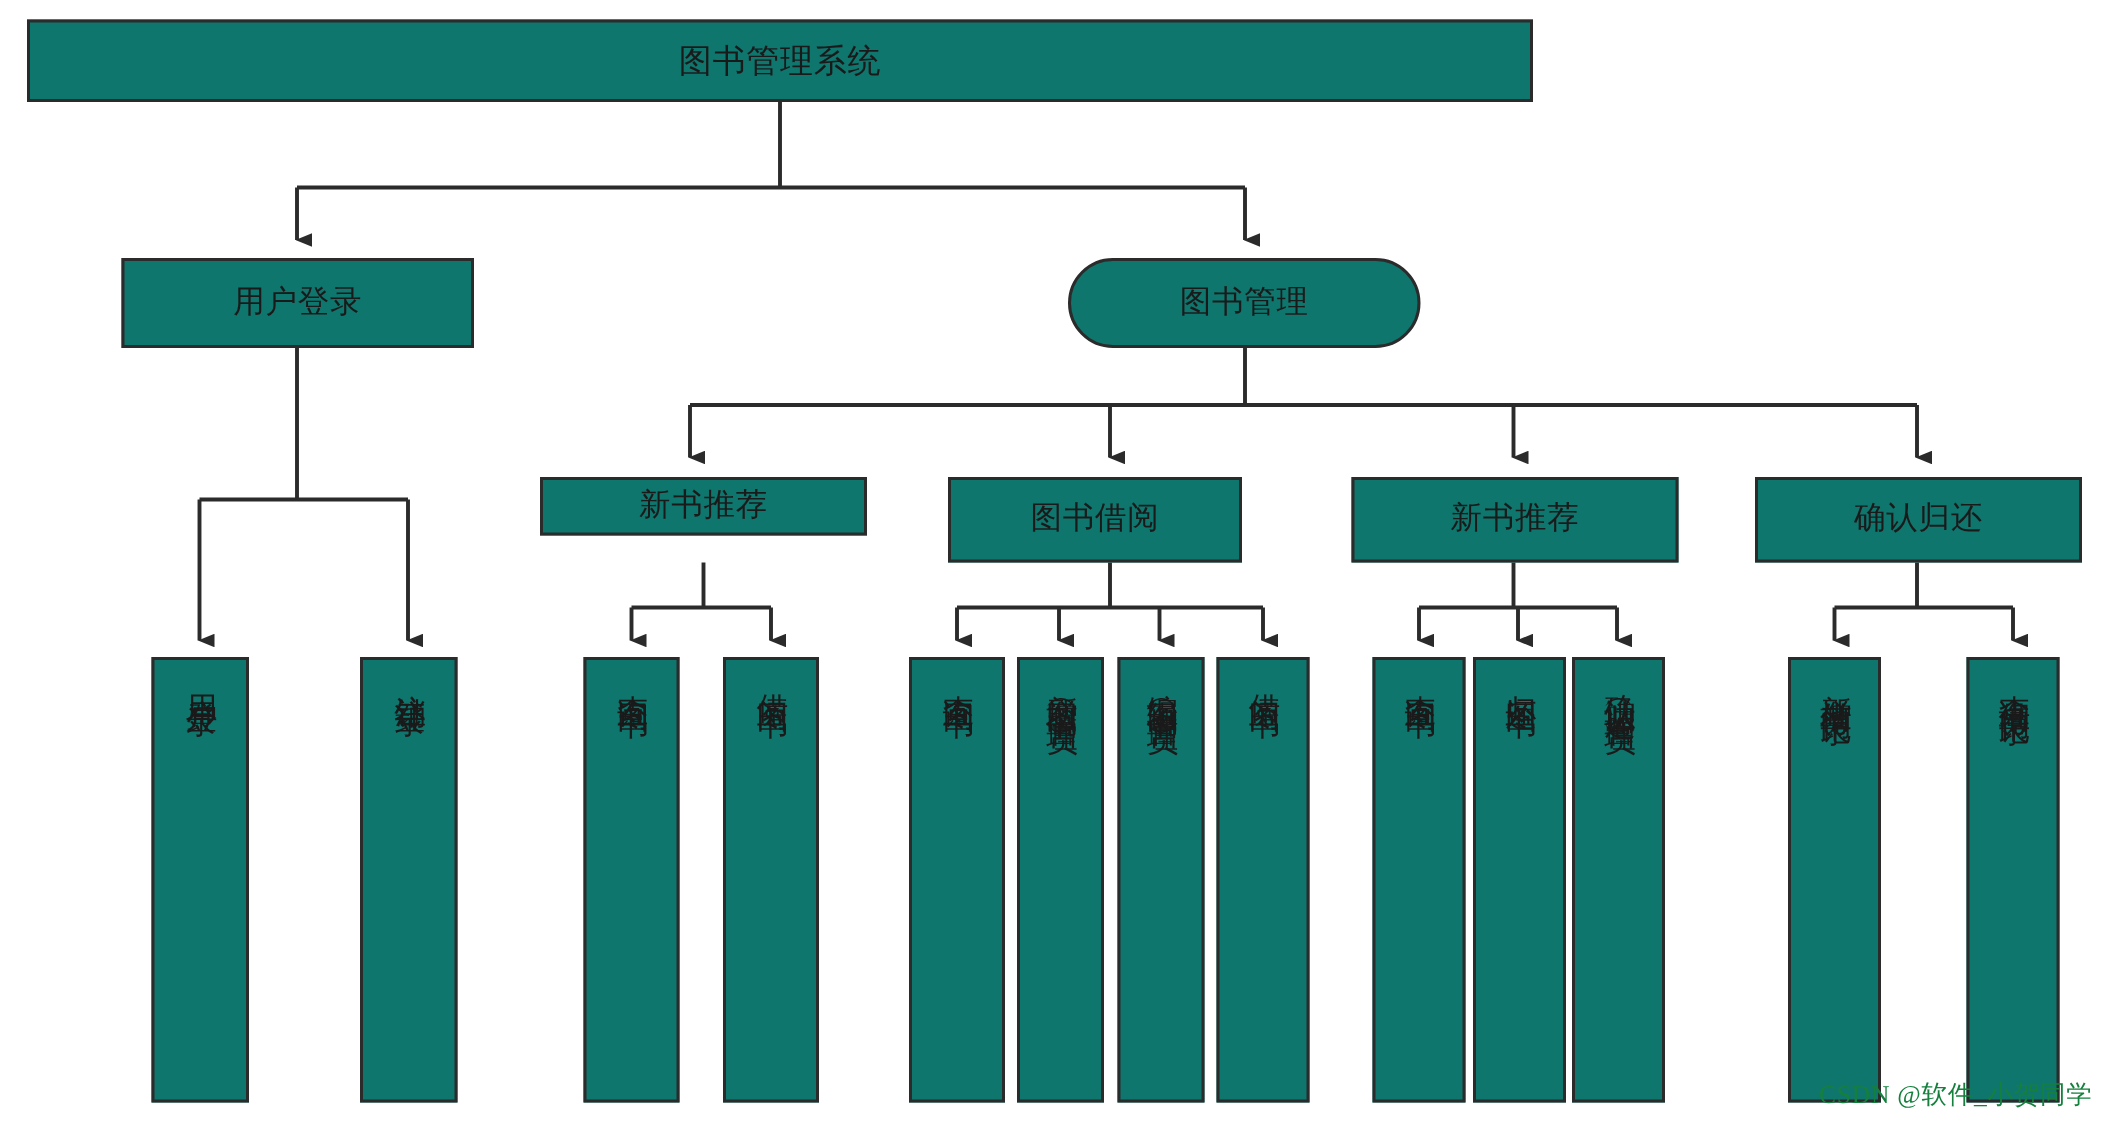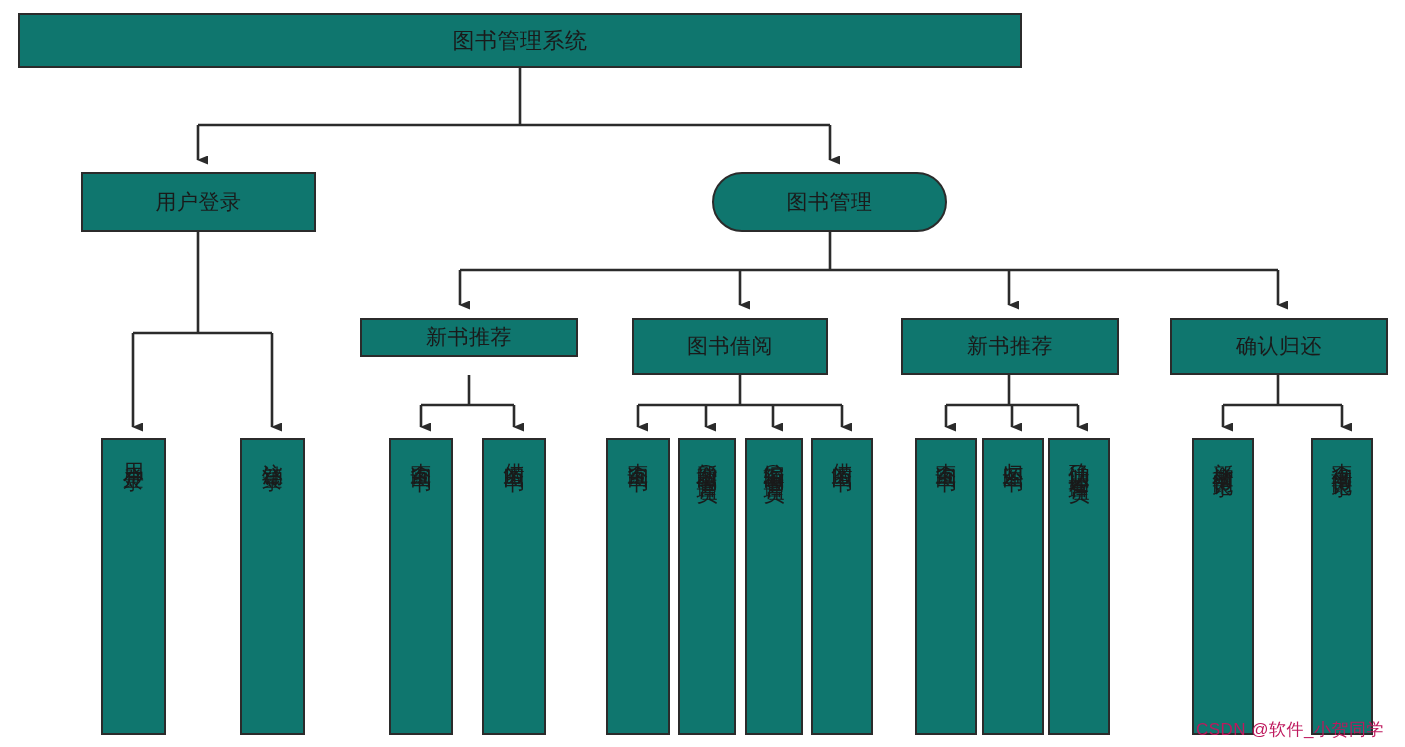--- a/index.html
+++ b/index.html
@@ -63,27 +63,28 @@
     writing-mode: vertical-rl;
     text-orientation: upright;
     font-size: 21px;
     line-height: 1.05;
     letter-spacing: 3px;
     white-space: nowrap;
   }
   
   #watermark {
     position: absolute;
-    right: 21px;
+    right: 10px;
     bottom: 6px;
     font-size: 17px;
-    color: #be185d;
+    color: #15803d;
     letter-spacing: 0.5px;
     white-space: nowrap;
     user-select: none;
+    font-family: Liberation Serif, serif;
   }
 </style>
 </head>
 <body>
 
 <div id="diagram-root">
 
   <svg id="connector-layer" viewBox="0 0 1405 747" width="1405" height="747" xmlns="http://www.w3.org/2000/svg">
     <defs>
       <marker id="arrowhead" markerWidth="9" markerHeight="11" refX="4.5" refY="10" orient="auto" markerUnits="userSpaceOnUse">

